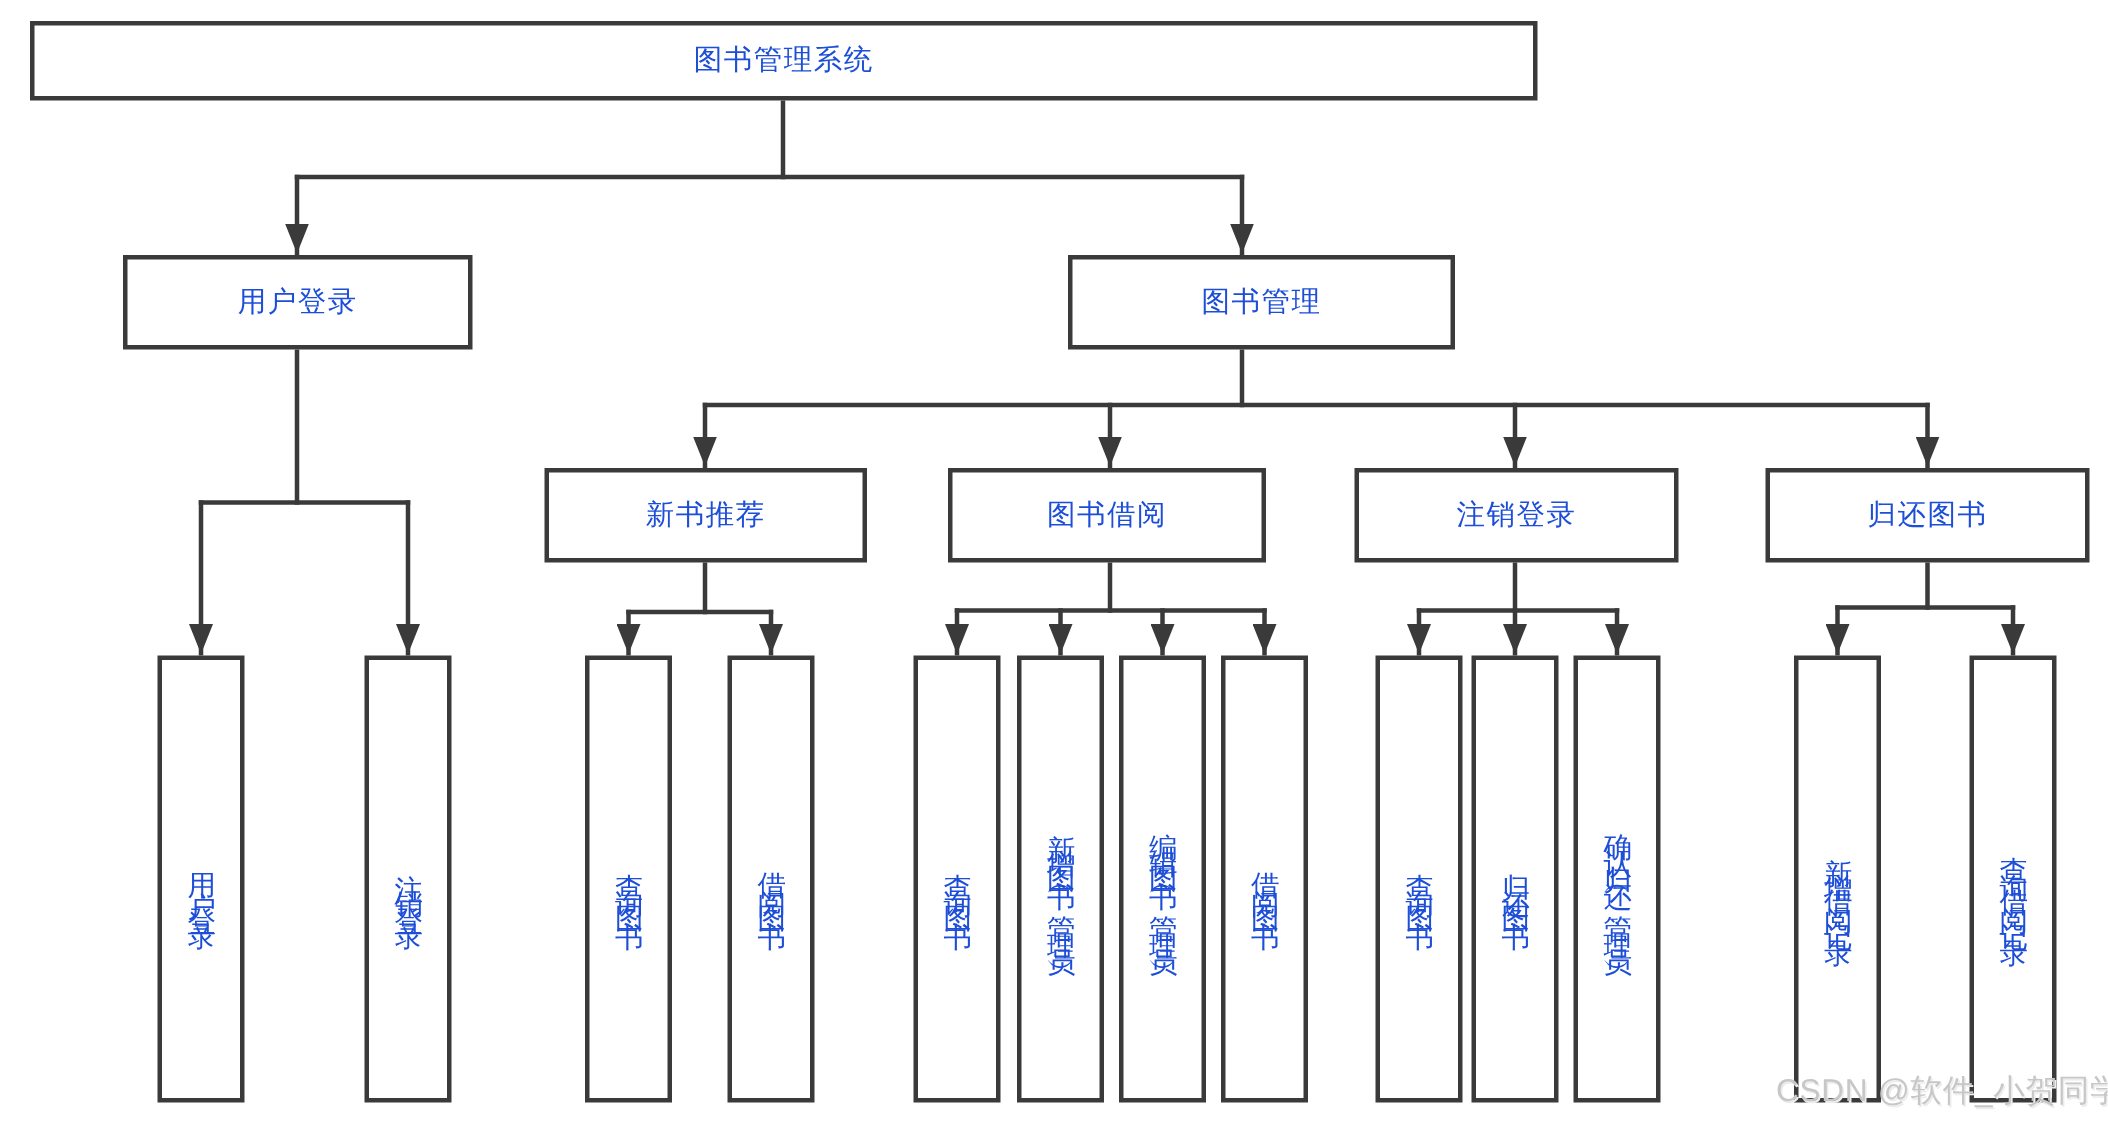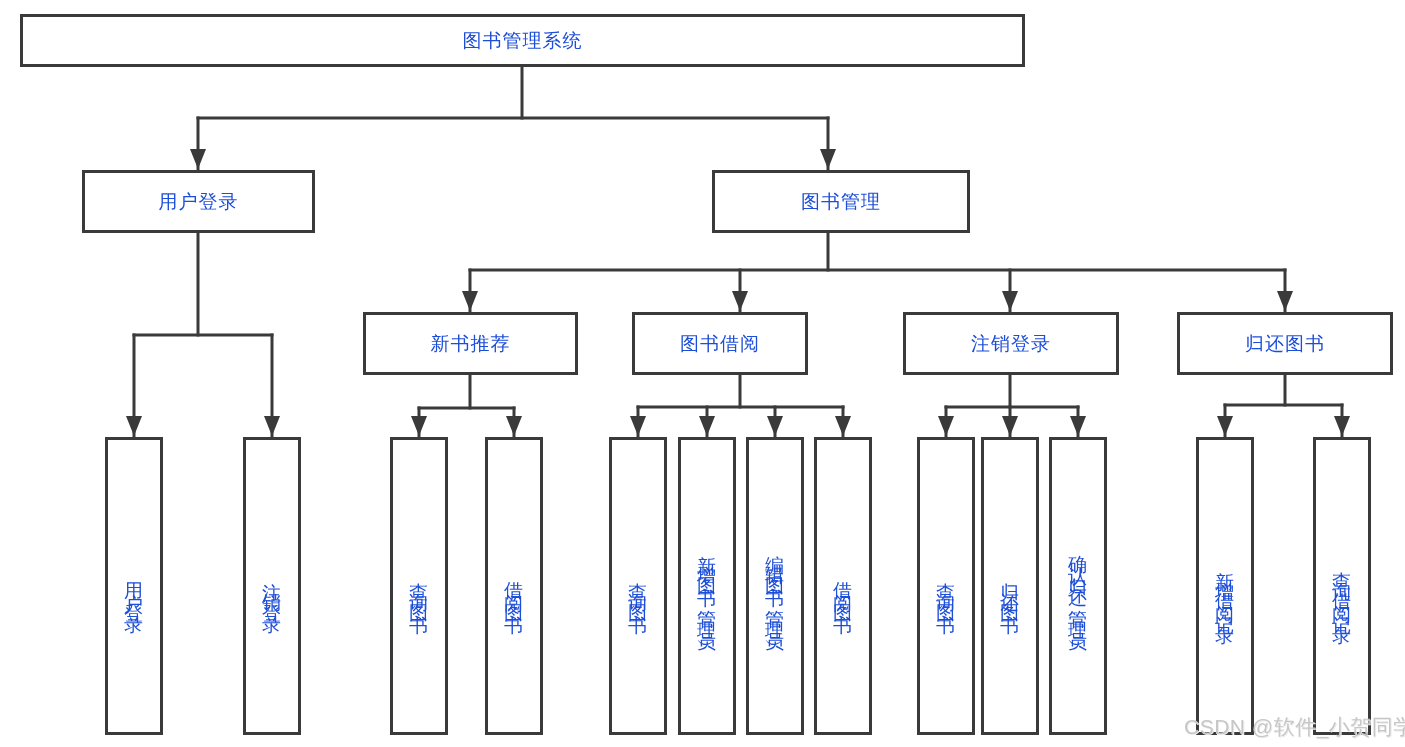--- a/index.html
+++ b/index.html
@@ -109,21 +109,21 @@
     <line x1="1225" y1="405" x2="1225" y2="436" marker-end="url(#arrow)"></line>
     <line x1="1342" y1="405" x2="1342" y2="436" marker-end="url(#arrow)"></line>
   </svg>
 
   <div class="node h-node" style="left:20px; top:14px; width:1005px; height:53px;">图书管理系统</div>
 
   <div class="node h-node" style="left:82px; top:170px; width:233px; height:63px;">用户登录</div>
   <div class="node h-node" style="left:712px; top:170px; width:258px; height:63px;">图书管理</div>
 
   <div class="node h-node" style="left:363px; top:312px; width:215px; height:63px;">新书推荐</div>
-  <div class="node h-node" style="left:632px; top:312px; width:176px; height:63px;">图书借阅</div>
+  <div class="node h-node" style="left:632px; top:312px; width:212px; height:63px;">图书借阅</div>
   <div class="node h-node" style="left:903px; top:312px; width:216px; height:63px;">注销登录</div>
   <div class="node h-node" style="left:1177px; top:312px; width:216px; height:63px;">归还图书</div>
 
   <div class="node v-node" style="left:105px; top:437px; width:58px; height:298px;">用户登录</div>
   <div class="node v-node" style="left:243px; top:437px; width:58px; height:298px;">注销登录</div>
 
   <div class="node v-node" style="left:390px; top:437px; width:58px; height:298px;">查询图书</div>
   <div class="node v-node" style="left:485px; top:437px; width:58px; height:298px;">借阅图书</div>
 
   <div class="node v-node" style="left:609px; top:437px; width:58px; height:298px;">查询图书</div>

